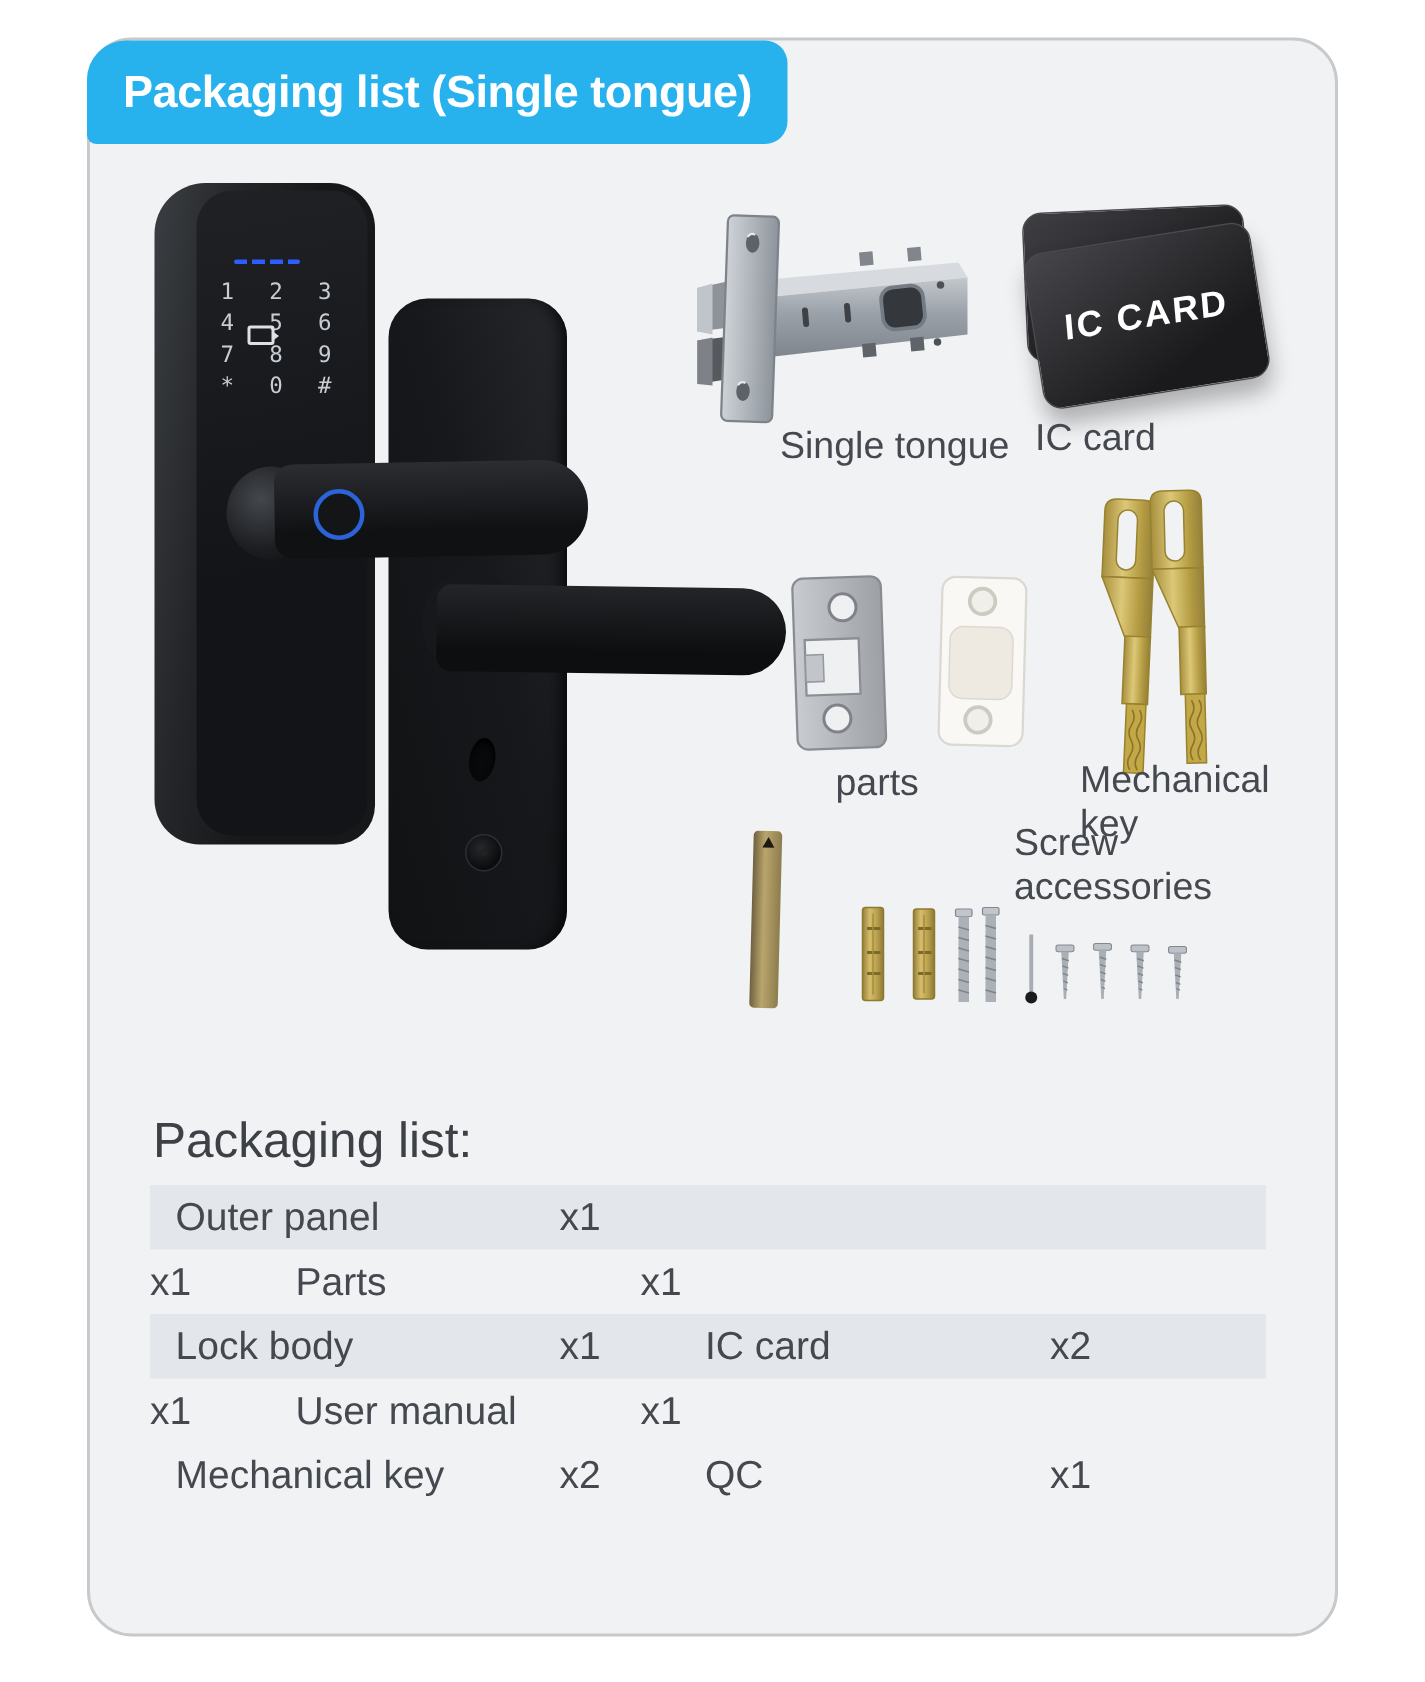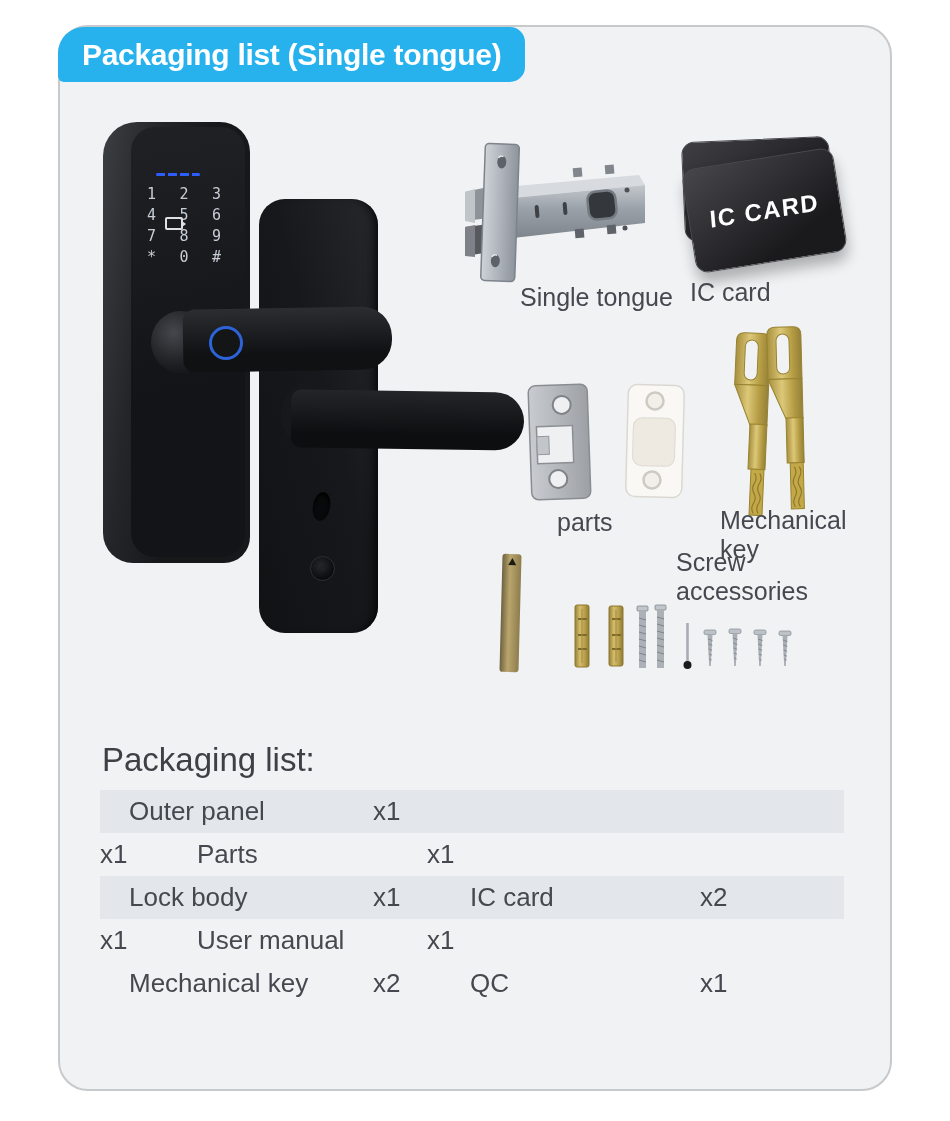--- a/index.html
+++ b/index.html
@@ -5,21 +5,21 @@
   html,body{margin:0;padding:0;background:#ffffff;}
   .page{position:relative;width:950px;height:1121px;background:#ffffff;overflow:hidden;
         font-family:"Liberation Sans",sans-serif;}
   .abs{position:absolute;}
 
   
   .container{left:58px;top:25px;width:834px;height:1066px;background:var(--container,#f1f2f4);
              border:2px solid #c7c9cb;border-radius:30px;box-sizing:border-box;z-index:1;}
 
   
-  .banner{left:58px;top:27px;width:467px;height:55px;background:var(--accent,#27b2ee);
+  .banner{left:58px;top:27px;width:467px;height:69px;background:var(--accent,#27b2ee);
           border-radius:26px 15px 15px 6px;z-index:5;display:flex;align-items:center;
           padding-left:24px;box-sizing:border-box;}
   .banner span{color:var(--banner-fg,#fff);font-size:30px;font-weight:bold;letter-spacing:-0.3px;}
 
   
   .op-sil{left:103px;top:122px;width:147px;height:441px;z-index:2;
           border-radius:34px 30px 26px 30px;
           background:linear-gradient(97deg,#3b3e42 0%,#232528 30%,#17181a 55%);}
   .op-face{left:131px;top:127px;width:114px;height:430px;border-radius:24px;z-index:2;
            background:linear-gradient(170deg,#1f2125 0%,#131417 60%);}
@@ -76,21 +76,21 @@
   .l-iccard{left:690px;top:278px;width:95px;}
   .l-parts{left:557px;top:508px;width:90px;}
   .l-mech{left:720px;top:506px;width:165px;}
   .l-screw{left:676px;top:548px;width:205px;}
 
   
   .list-head{left:102px;top:741px;font-size:33px;color:#3d4146;z-index:3;}
   .ptable{left:100px;top:790px;width:744px;z-index:3;}
   .t-row{display:flex;align-items:center;height:43px;font-size:26px;color:var(--text,#45494f);}
   .t-row.striped{background:var(--stripe,#e3e6ea);}
-  .c-item1{width:273px;padding-left:29px;box-sizing:border-box;}
+  .c-item1{width:273px;padding-left:17px;box-sizing:border-box;}
   .c-qty1{width:97px;}
   .c-item2{width:230px;}
   .c-qty2{flex:1;}
 
   svg{position:absolute;overflow:visible;}
 </style>
 </head>
 <body>
 
 <div class="page">

